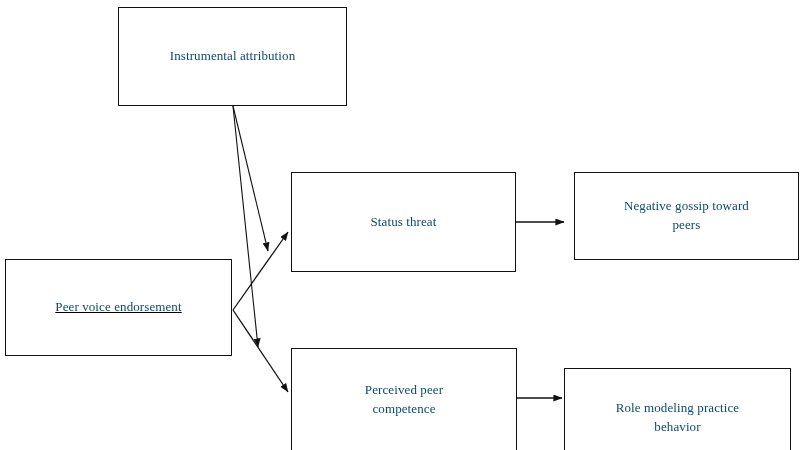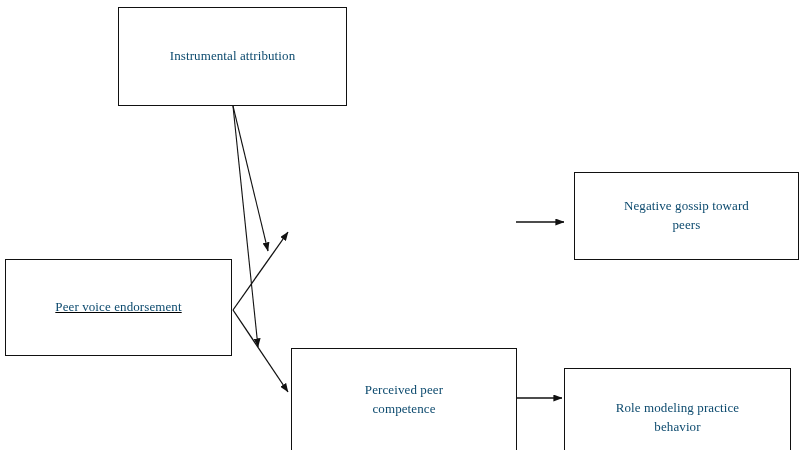--- a/index.html
+++ b/index.html
@@ -81,20 +81,23 @@
   </svg>
 
   <div class="node-box" style="left:118px; top:7px; width:229px; height:99px;">
     <span class="node-label">Instrumental attribution</span>
   </div>
 
   <div class="node-box" style="left:5px; top:259px; width:227px; height:97px;text-decoration:underline;">
     <span class="node-label">Peer voice endorsement</span>
   </div>
 
+  <div class="node-box" style="left:291px; top:172px; width:225px; height:100px;">
+    <span class="node-label">Status threat</span>
+  </div>
 
   <div class="node-box" style="left:566px; top:172px; width:225px; height:88px;margin-left:8px;">
     <span class="node-label">Negative gossip toward
 peers</span>
   </div>
 
   <div class="node-box" style="left:291px; top:348px; width:226px; height:104px;">
     <span class="node-label">Perceived peer
 competence</span>
   </div>

